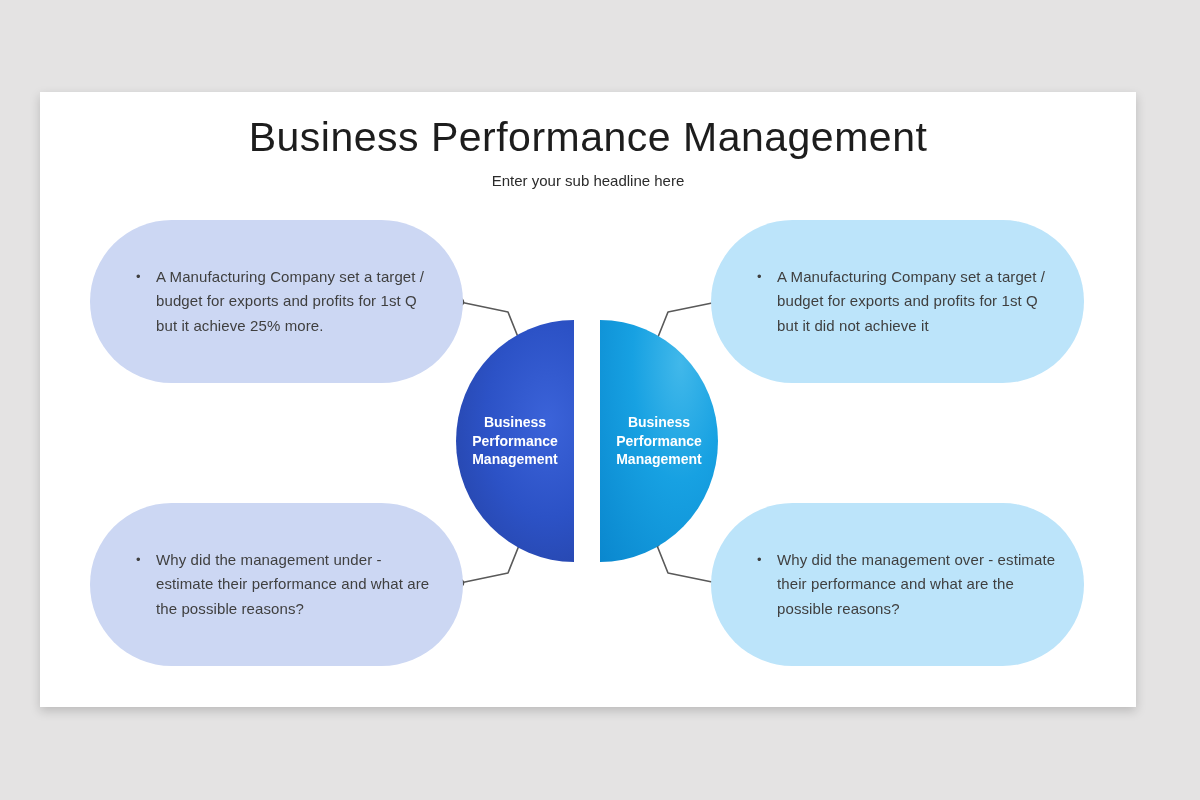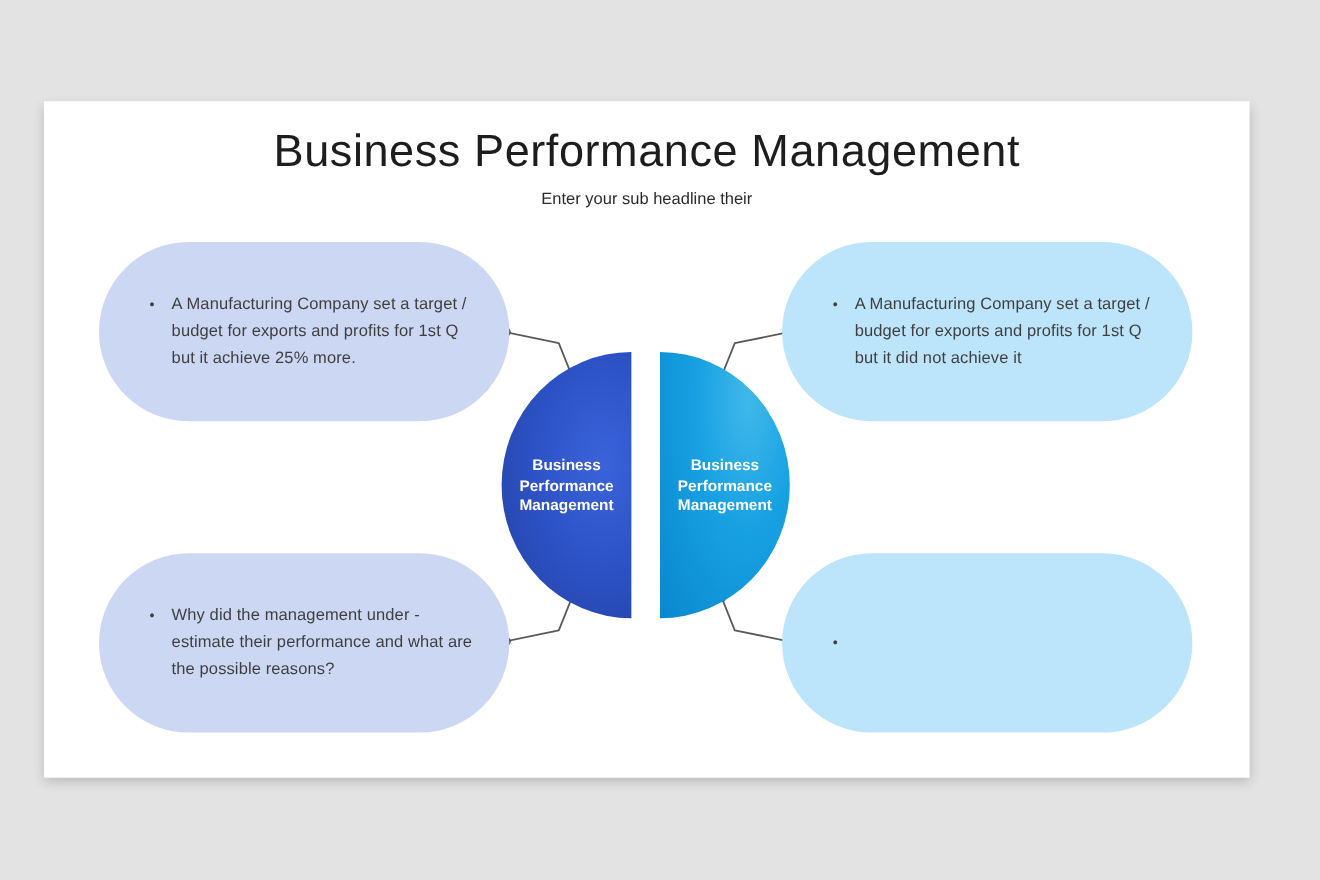--- a/index.html
+++ b/index.html
@@ -113,21 +113,21 @@
     line-height: 18.5px;
     color: var(--half-label-text, #ffffff);
   }
 </style>
 </head>
 <body>
 
 <div class="slide">
 
   <h1 class="title">Business Performance Management</h1>
-  <div class="subtitle">Enter your sub headline their</div>
+  <div class="subtitle">Enter your sub headline here</div>
 
   <svg class="connectors" viewBox="0 0 1096 615">
     <g>
       <polyline points="420,210 468,220 480,250"></polyline>
       <circle cx="420" cy="210" r="4.3"></circle>
       <circle cx="480" cy="250" r="4.3"></circle>
     </g>
     <g>
       <polyline points="677,210 628,220 616,250"></polyline>
       <circle cx="677" cy="210" r="4.3"></circle>
@@ -169,16 +169,17 @@
   <div class="bubble bl">
     <div class="bubble-inner">
       <span class="bullet">•</span>
       <span class="bubble-text">Why did the management under - estimate their performance and what are the possible reasons?</span>
     </div>
   </div>
 
   <div class="bubble br">
     <div class="bubble-inner">
       <span class="bullet">•</span>
+      <span class="bubble-text">Why did the management over - estimate their performance and what are the possible reasons?</span>
     </div>
   </div>
 
 </div>
 
 </body></html>

